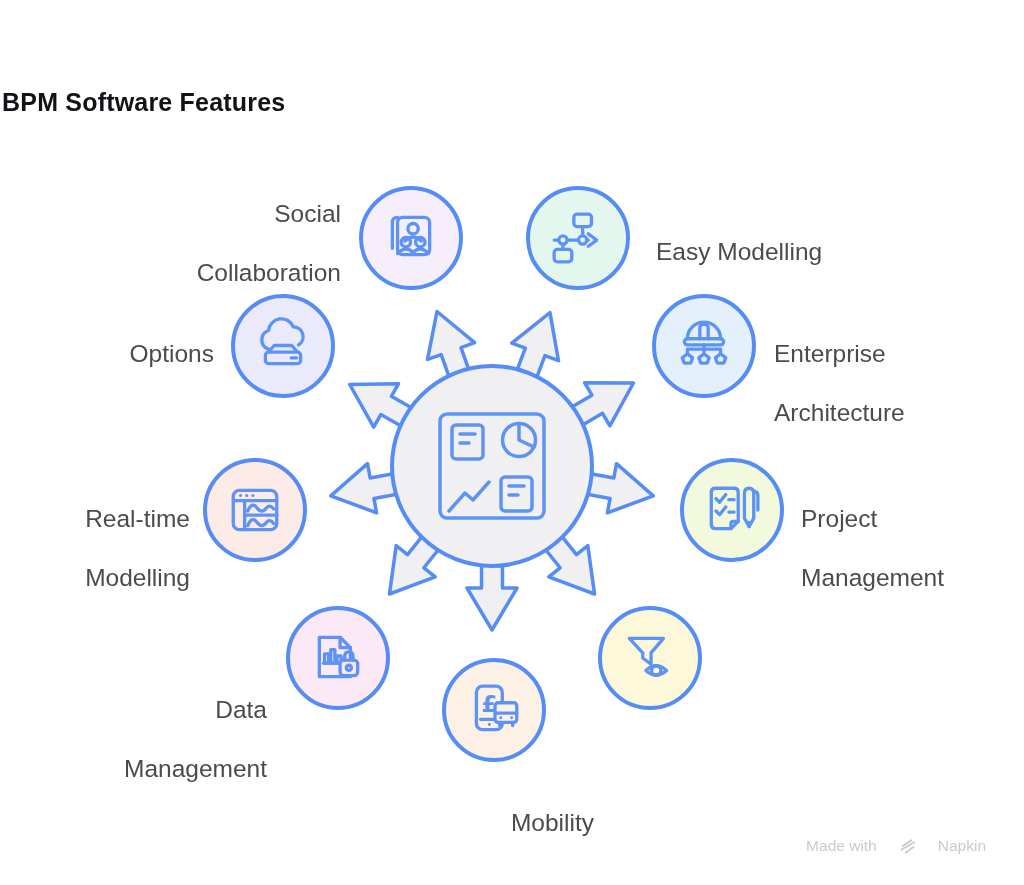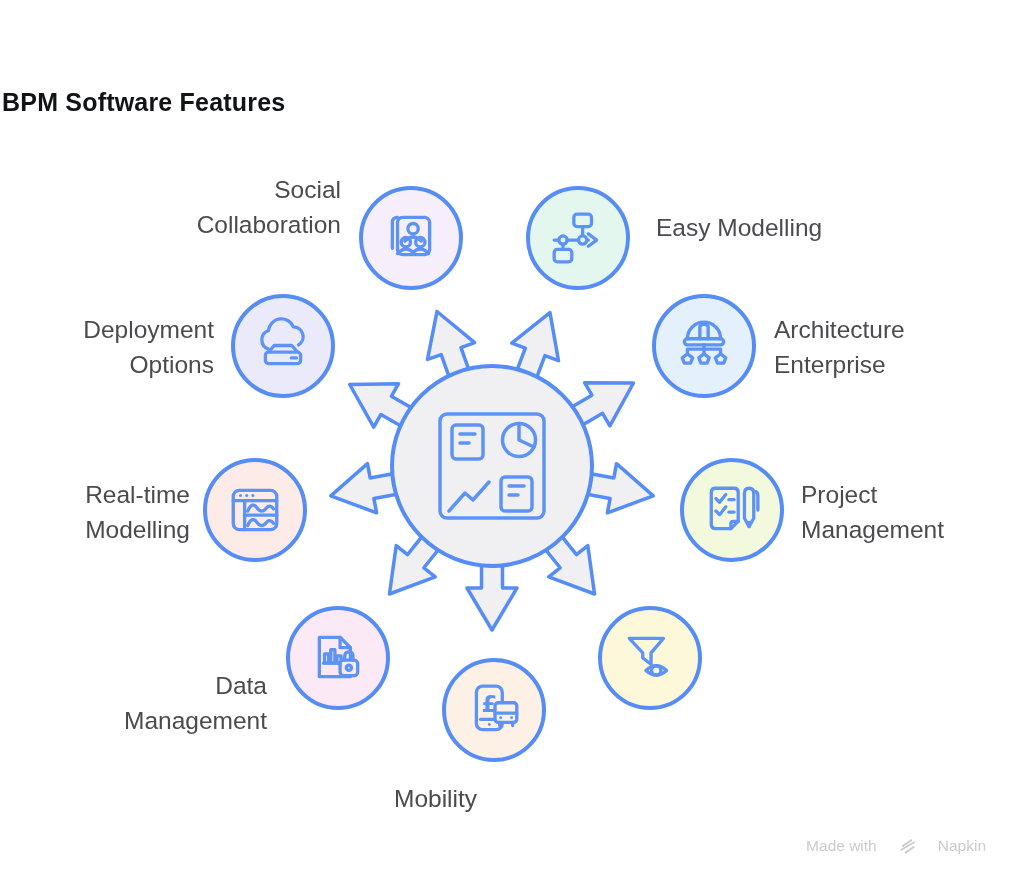--- a/index.html
+++ b/index.html
@@ -6,23 +6,23 @@
   .canvas{position:relative;width:1024px;height:885px;background:#ffffff;overflow:hidden;
           font-family:"Liberation Sans",sans-serif;}
   .title{position:absolute;top:71px;left:2px;width:990px;text-align:left;
          font-size:25px;font-weight:bold;color:var(--title-text);letter-spacing:.2px;}
   .circle{position:absolute;width:104px;height:104px;border-radius:50%;
           border:4px solid var(--accent);box-sizing:border-box;
           display:flex;align-items:center;justify-content:center;background:var(--fill);}
   .icon-svg{stroke:var(--icon-stroke);fill:none;stroke-width:3.2;
             stroke-linecap:round;stroke-linejoin:round;}
   .label{position:absolute;font-size:24.5px;line-height:35px;color:var(--label-text);}
-  .label .ln{display:block;}
+  .label .ln{display:block;margin-top:24px;}
   .label.r{text-align:right;}
-  .label.c{text-align:left;}
+  .label.c{text-align:right;}
   .hub{position:absolute;left:302px;top:276px;width:380px;height:380px;}
   .hub-svg{stroke:var(--accent);stroke-linecap:round;stroke-linejoin:round;}
   .arrow{fill:var(--fill);stroke-width:3.5;}
   .hub-circle{fill:var(--fill);stroke-width:4;}
   .hub-icon{fill:none;stroke-width:3.5;}
   .watermark{position:absolute;right:38px;bottom:30px;display:flex;align-items:center;gap:21px;
              color:var(--watermark-text);font-size:15.5px;}
 </style>
 </head>
 <body style="--accent: #568cf5; --icon-stroke: #5e93f6; --hub-fill: #f0f0f2; --label-text: #4b4b4f; --title-text: #121316; --watermark-text: #c9cbcd;">
@@ -97,22 +97,22 @@
       <path d="M24 21 V10 Q24 7 28 7 Q32 7 32 10 V21"></path>
       <rect x="9" y="21" width="38" height="6" rx="3"></rect>
       <path d="M28 27 V31"></path>
       <path d="M12 35 V31 H44 V35 M28 31 V35"></path>
       <polygon points="12,35.5 17,39.5 15,44.5 9,44.5 7,39.5"></polygon>
       <polygon points="28,35.5 33,39.5 31,44.5 25,44.5 23,39.5"></polygon>
       <polygon points="44,35.5 49,39.5 47,44.5 41,44.5 39,39.5"></polygon>
     </svg>
   </div>
   <div class="label" style="left:774px;top:312px">
+    <span class="ln">Enterprise</span>
     <span class="ln">Architecture</span>
-    <span class="ln">Enterprise</span>
   </div>
 
   <div class="circle" style="left: 680px; top: 458px; --fill: #f2f9dd;">
     <svg class="icon-svg" width="58" height="58" viewBox="0 0 56 56">
       <path d="M8 11 Q8 7 12 7 H30 Q34 7 34 11 V39 L27 46 H12 Q8 46 8 42 Z"></path>
       <path d="M34 39 H29 Q27 39 27 41 V46"></path>
       <path d="M12.5 17 L16 20.5 L22 13"></path>
       <path d="M25 18 H30"></path>
       <path d="M12.5 29 L16 32.5 L22 25"></path>
       <path d="M25 30 H30"></path>
@@ -190,21 +190,20 @@
 
   <div class="circle" style="left: 231px; top: 294px; --fill: #ebeafb;">
     <svg class="icon-svg" width="58" height="58" viewBox="0 0 56 56">
       <path d="M14 31 A9.5 9.5 0 0 1 14 13 A12.5 12.5 0 0 1 38 9.5 A9.5 9.5 0 0 1 43 27"></path>
       <path d="M13 35 L19.5 27.5 H36.5 L43 35"></path>
       <rect x="11" y="34" width="34" height="11" rx="3" fill="var(--fill)"></rect>
       <path d="M36 39.5 H41"></path>
     </svg>
   </div>
   <div class="label r" style="right:810px;top:312px">
-    <span class="ln">Deployment</span>
     <span class="ln">Options</span>
   </div>
 
   <div class="watermark">
     <span>Made with</span>
     <svg width="19" height="17" viewBox="0 0 20 18">
       <path d="M5 8.5 L14 2.5 M3.5 12.5 L17 4.5 M8 15.5 L16.5 9.5" stroke="var(--watermark-text)" stroke-width="2" stroke-linecap="round" fill="none"></path>
     </svg>
     <span>Napkin</span>
   </div>

